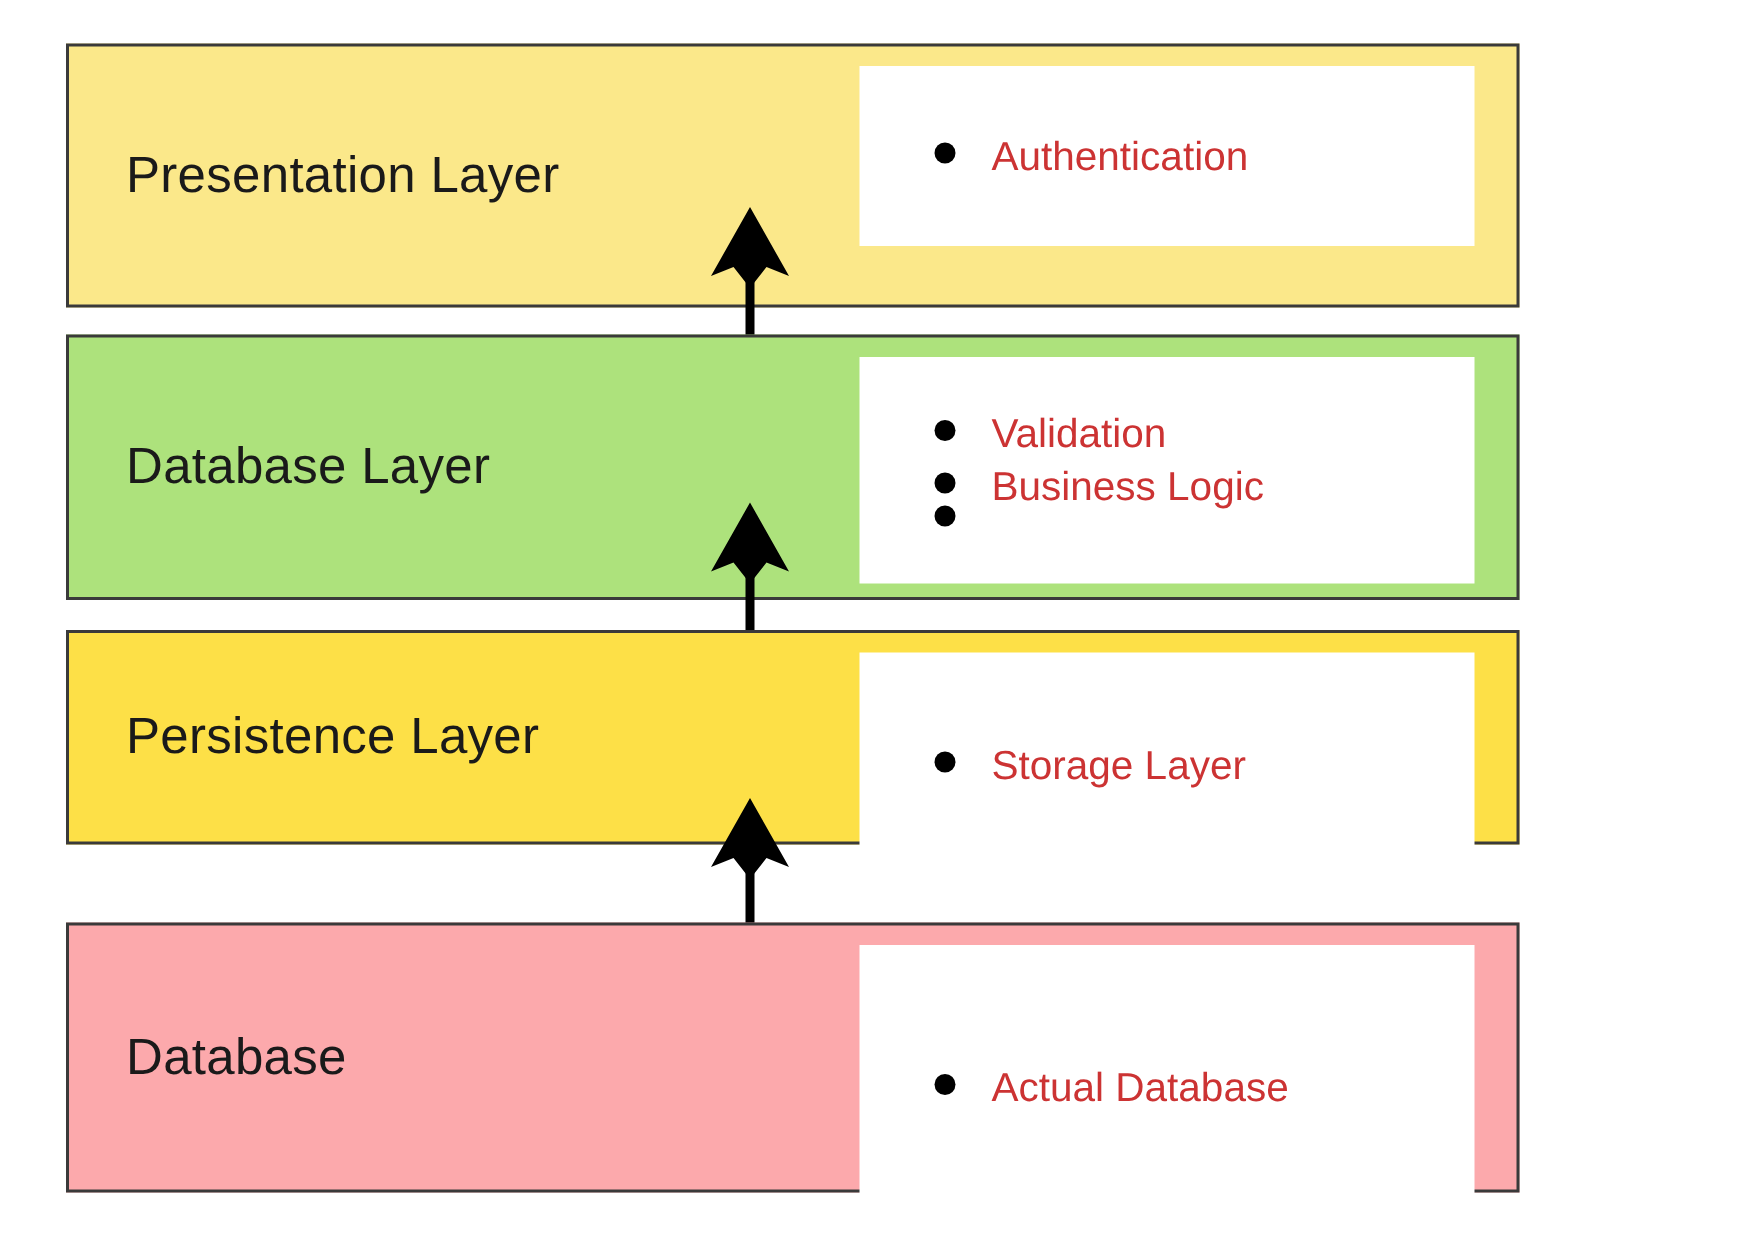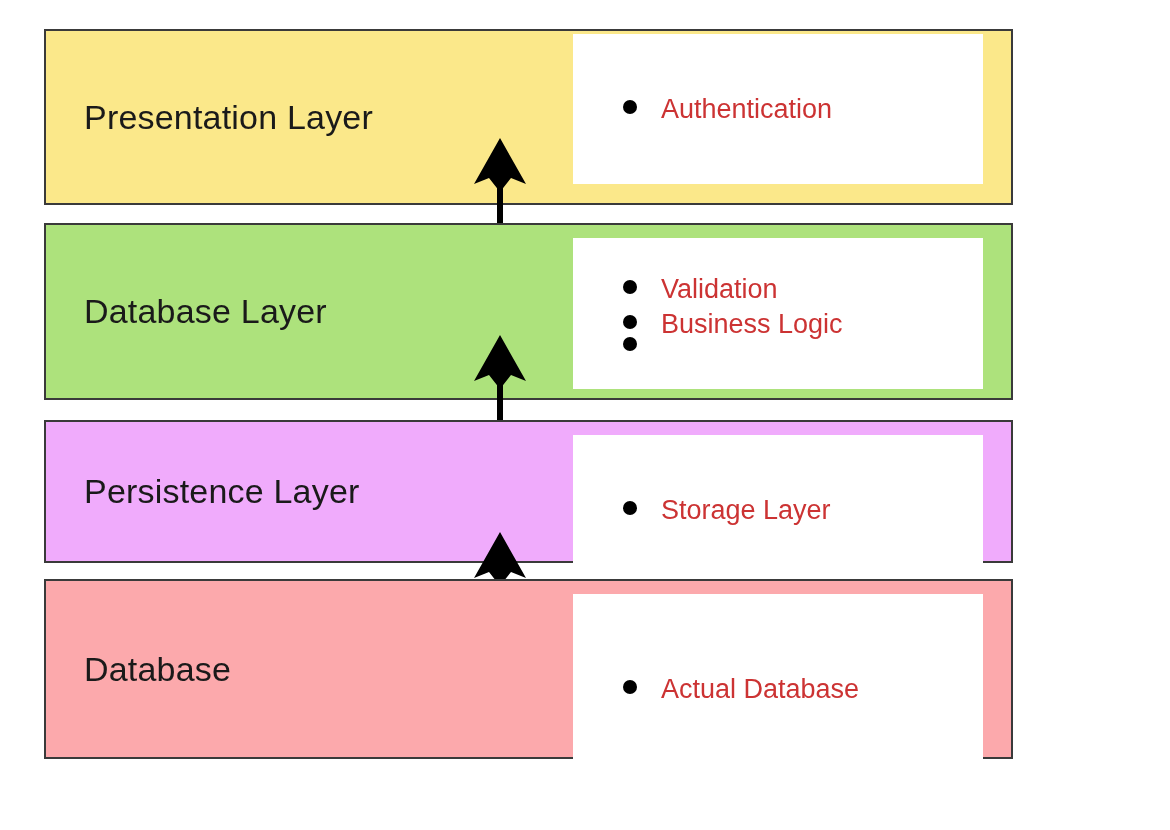--- a/index.html
+++ b/index.html
@@ -75,21 +75,21 @@
   }
   .arrow-connector svg { display: block; }
 </style>
 </head>
 <body>
 
 <div id="diagram">
 
   <div class="layer" style="top:29px; height:176px; background:#fbe88a;">
     <div class="layer-title">Presentation Layer</div>
-    <div class="content-box" style="top:3px; height:150px;">
+    <div class="content-box" style="top:13px; height:120px;">
       <div class="bullet-row">
         <span class="bullet-dot"></span>
         <span class="bullet-label">Authentication</span>
       </div>
     </div>
   </div>
 
   <div class="arrow-connector" style="top:136px; height:150px;">
     <svg width="66" height="150" viewBox="0 0 66 150">
       <rect x="29" y="12" width="6" height="126" fill="#000000"></rect>
@@ -116,39 +116,39 @@
   </div>
 
   <div class="arrow-connector" style="top:333px; height:150px;">
     <svg width="66" height="150" viewBox="0 0 66 150">
       <rect x="29" y="12" width="6" height="126" fill="#000000"></rect>
       <path d="M32 2 L58 48 L43 42 L32 56 L21 42 L6 48 Z" fill="#000000"></path>
       <path d="M32 148 L58 102 L43 108 L32 94 L21 108 L6 102 Z" fill="#000000"></path>
     </svg>
   </div>
 
-  <div class="layer" style="top:420px; height:143px; background:#f0abfc;">
+  <div class="layer" style="top:420px; height:143px; background:#fde047;">
     <div class="layer-title">Persistence Layer</div>
     <div class="content-box" style="top:13px; height:151px;">
       <div class="bullet-row">
         <span class="bullet-dot"></span>
         <span class="bullet-label">Storage Layer</span>
       </div>
     </div>
   </div>
 
   <div class="arrow-connector" style="top:530px; height:150px;">
     <svg width="66" height="150" viewBox="0 0 66 150">
       <rect x="29" y="12" width="6" height="126" fill="#000000"></rect>
       <path d="M32 2 L58 48 L43 42 L32 56 L21 42 L6 48 Z" fill="#000000"></path>
       <path d="M32 148 L58 102 L43 108 L32 94 L21 108 L6 102 Z" fill="#000000"></path>
     </svg>
   </div>
 
-  <div class="layer" style="top:579px; height:180px; background:#fca9ac;">
+  <div class="layer" style="top:615px; height:180px; background:#fca9ac;">
     <div class="layer-title">Database</div>
     <div class="content-box" style="top:13px; height:190px;">
       <div class="bullet-row">
         <span class="bullet-dot"></span>
         <span class="bullet-label">Actual Database</span>
       </div>
     </div>
   </div>
 
 </div>

